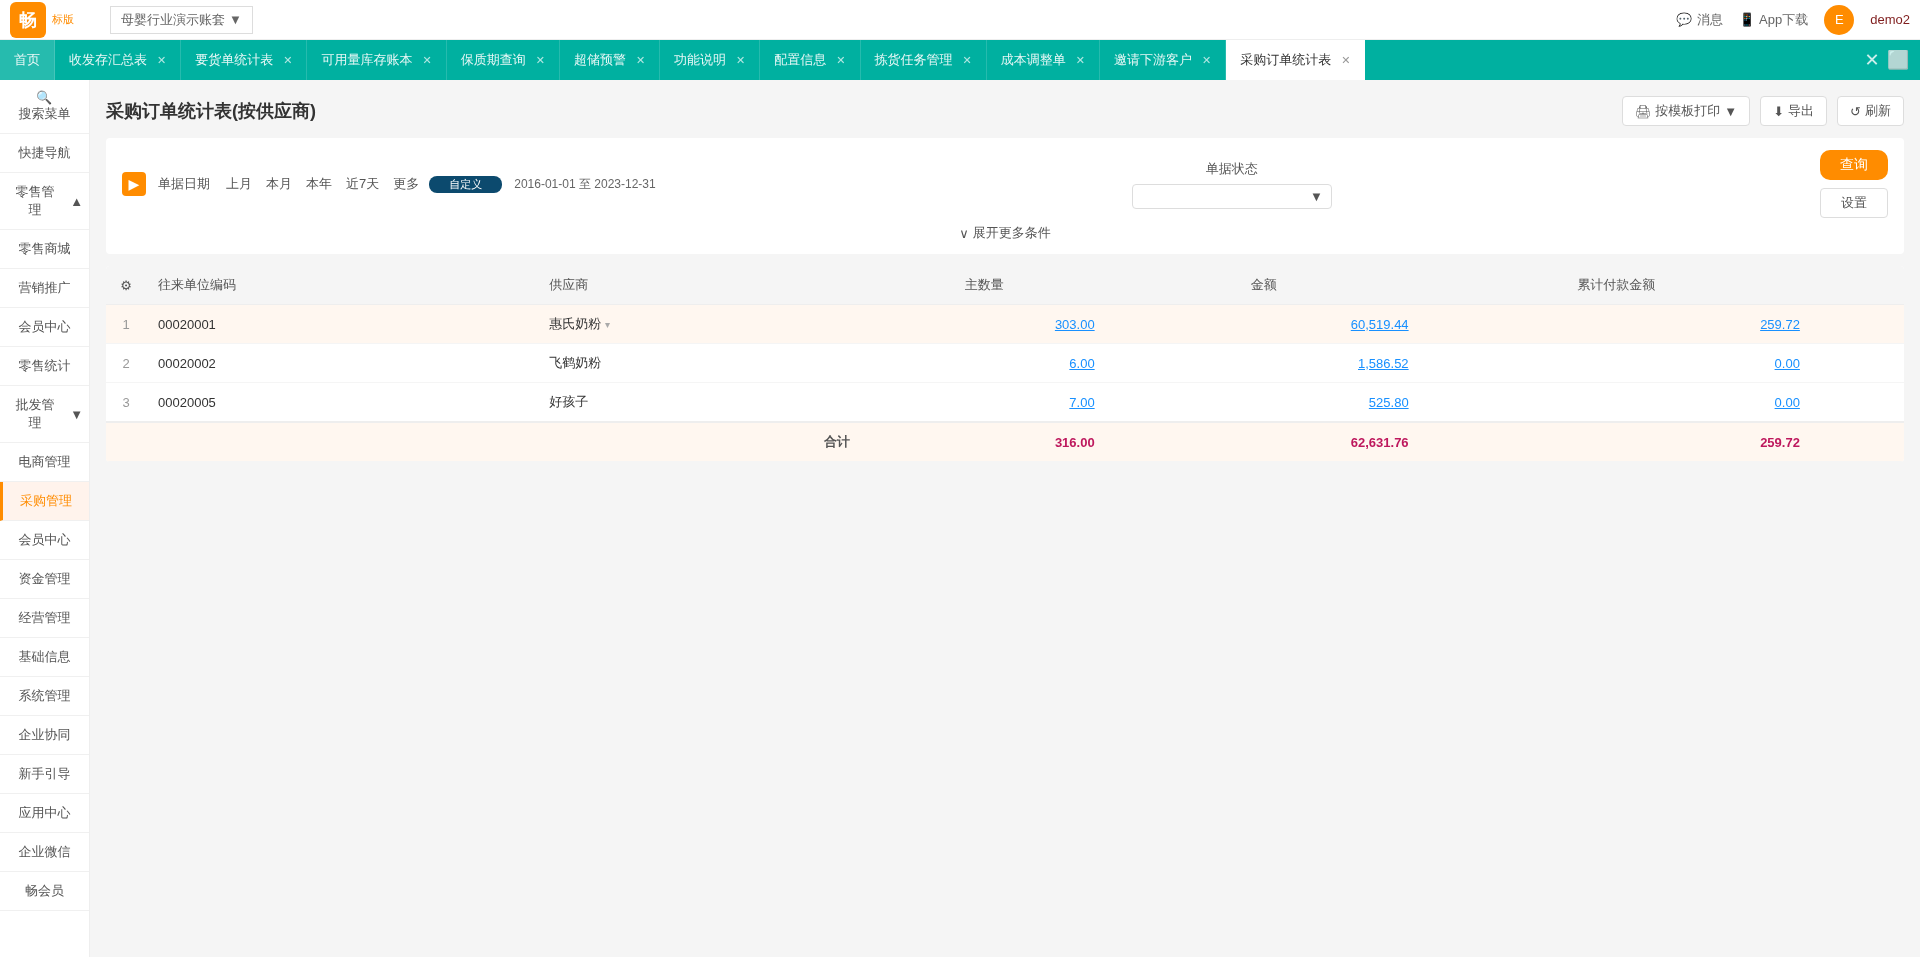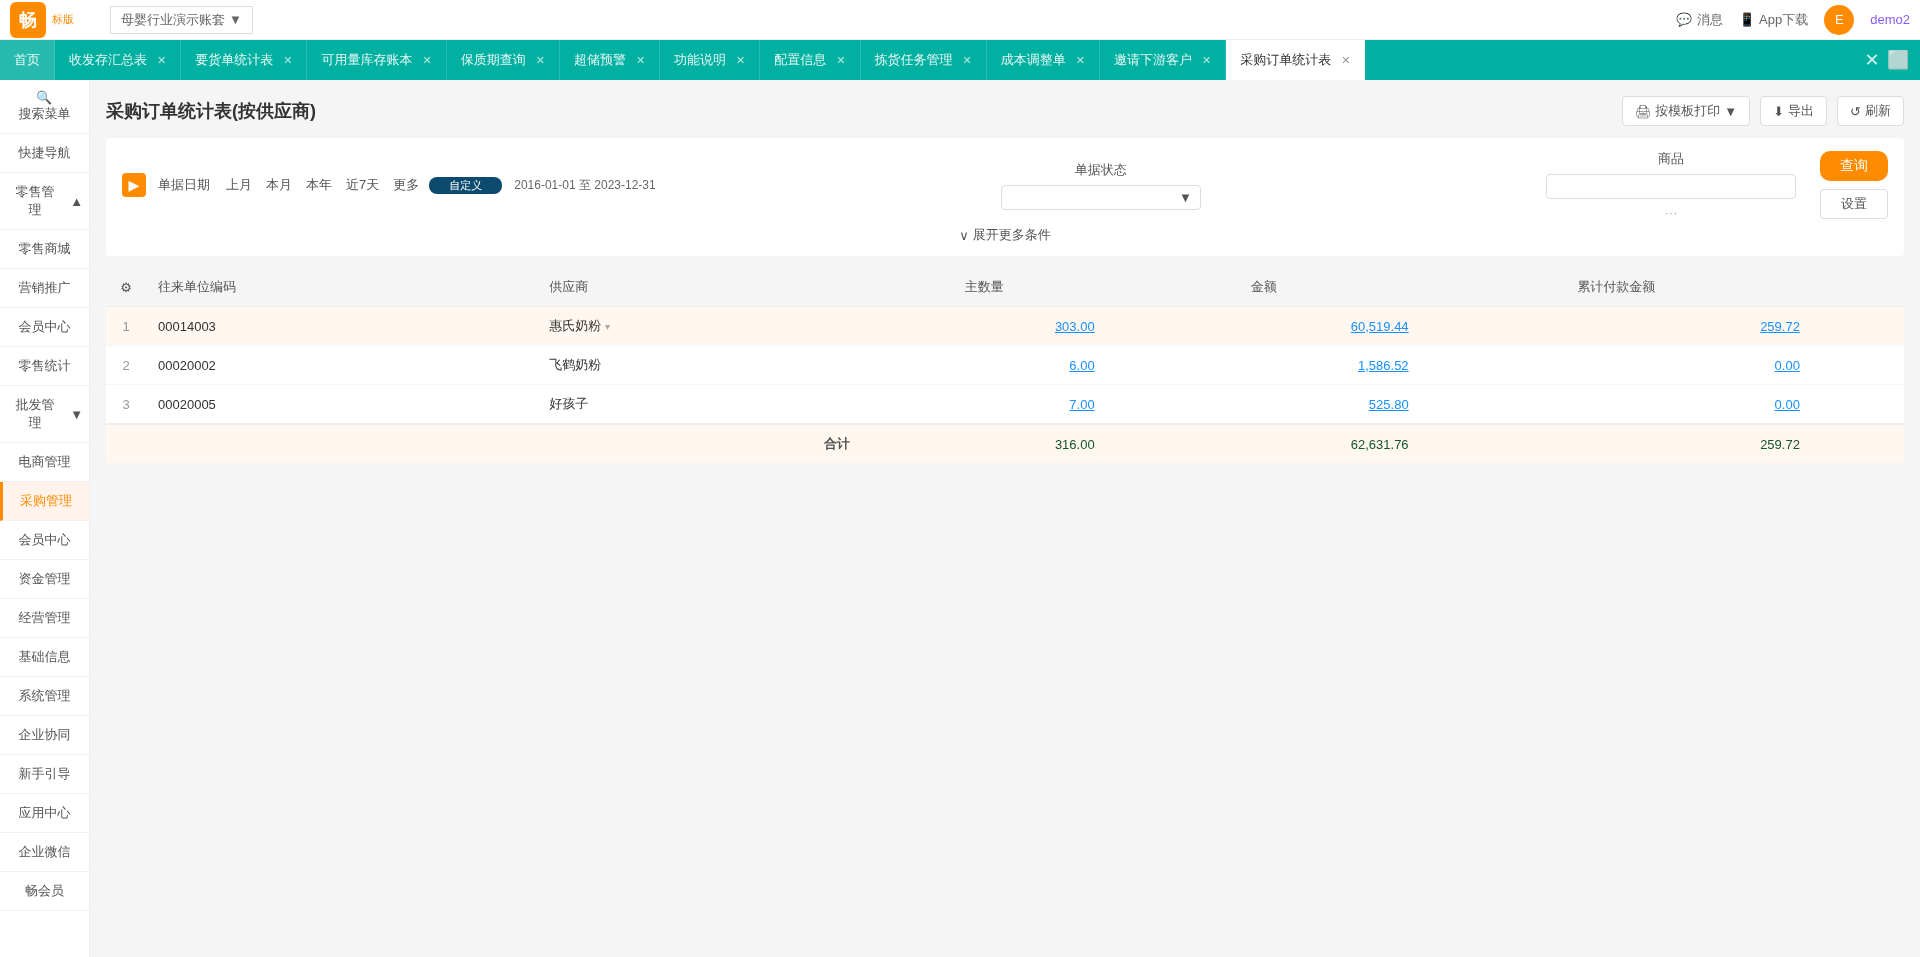--- a/index.html
+++ b/index.html
@@ -7,21 +7,21 @@
 
     
     .top-bar { height: 40px; background: #fff; display: flex; align-items: center; padding: 0 10px; border-bottom: 1px solid #eee; position: relative; }
     .logo-area { display: flex; align-items: center; gap: 6px; width: 90px; }
     .logo-icon { width: 36px; height: 36px; background: #ff8c00; border-radius: 6px; display: flex; align-items: center; justify-content: center; color: #fff; font-size: 18px; font-weight: bold; }
     .logo-text { font-size: 11px; color: #ff8c00; line-height: 1.3; }
     .dropdown-selector { display: flex; align-items: center; gap: 4px; padding: 4px 10px; border: 1px solid #ddd; border-radius: 0; margin-left: 10px; cursor: pointer; color: #666; font-size: 13px; }
     .top-right { margin-left: auto; display: flex; align-items: center; gap: 16px; }
     .top-icon-btn { display: flex; align-items: center; gap: 4px; color: #666; cursor: pointer; font-size: 13px; }
     .avatar { width: 30px; height: 30px; border-radius: 50%; background: #ff8c00; display: flex; align-items: center; justify-content: center; color: #fff; font-size: 13px; }
-    .user-name { color: #8b5cf6; font-size: 13px; cursor: pointer; }
+    .user-name { color: #7f1d1d; font-size: 13px; cursor: pointer; }
 
     
     .nav-tabs { height: 40px; background: #00b0a0; display: flex; align-items: center; padding: 0; overflow: hidden; }
     .nav-tab { height: 55px; padding: 0 14px; display: flex; align-items: center; gap: 6px; color: rgba(255,255,255,0.9); font-size: 13px; cursor: pointer; white-space: nowrap; border-right: 1px solid rgba(255,255,255,0.15); position: relative; }
     .nav-tab.home { background: rgba(255,255,255,0.15); }
     .nav-tab.active { background: #fff; color: #333; }
     .nav-tab .close-x { color: rgba(255,255,255,0.7); font-size: 11px; margin-left: 4px; }
     .nav-tab.active .close-x { color: #999; }
     .nav-tab-close-all { margin-left: auto; display: flex; align-items: center; gap: 8px; padding-right: 10px; }
     .nav-tab-close-all span { color: rgba(255,255,255,0.8); font-size: 18px; cursor: pointer; }
@@ -65,21 +65,21 @@
     thead tr { background: #f5f5f5; }
     th { padding: 10px 12px; text-align: left; font-size: 13px; color: #555; font-weight: normal; border-bottom: 1px solid #eee; white-space: nowrap; }
     th.center { text-align: center; }
     td { padding: 10px 12px; font-size: 13px; color: #333; border-bottom: 1px solid #f5f5f5; }
     td.number { color: #1890ff; text-decoration: underline; cursor: pointer; text-align: right; }
     tr.row-1 { background: #fff7f0; }
     tr.row-2 { background: #fff; }
     tr.row-3 { background: #fff; }
     tr.footer-row { background: #fff7f0; border-top: 2px solid #eee; }
     .footer-label { font-size: 13px; color: #555; text-align: right; font-weight: bold; }
-    .footer-num { font-size: 13px; color: #14532d; text-align: right; font-weight: normal; }
+    .footer-num { font-size: 13px; color: #be185d; text-align: right; font-weight: bold; }
     .row-num { color: #999; text-align: center; }
   </style>
 </head>
 <body>
 
 <div class="top-bar">
   <div class="logo-area">
     <div class="logo-icon">畅</div>
     <div class="logo-text">标版</div>
   </div>
@@ -263,25 +263,20 @@
         <div class="filter-field">
           <span class="filter-field-label">单据状态</span>
           <div class="filter-select" style="min-width:200px;">
             <span></span>
             <span>▼</span>
           </div>
         </div>
 
         <div style="flex:1"></div>
 
-        <div class="filter-field">
-          <span class="filter-field-label">商品</span>
-          <input class="filter-input" type="text" style="min-width: 250px;">
-          <span style="color:#aaa;cursor:pointer;">···</span>
-        </div>
 
         <div style="display:flex;flex-direction:column;gap:4px;margin-left:12px;">
           <button class="btn-query">查询</button>
           <button class="btn-setting">设置</button>
         </div>
       </div>
 
       <div class="expand-more">
         <span>∨</span>
         <span>展开更多条件</span>
@@ -297,21 +292,21 @@
             <th>供应商</th>
             <th class="center">主数量</th>
             <th class="center">金额</th>
             <th class="center">累计付款金额</th>
             <th></th>
           </tr>
         </thead>
         <tbody id="table-body">
         <tr class="row-1">
       <td class="row-num">1</td>
-      <td>00014003</td>
+      <td>00020001</td>
       <td>惠氏奶粉 <span style="color:#aaa;font-size:10px;">▾</span></td>
       <td class="number">303.00</td>
       <td class="number">60,519.44</td>
       <td class="number">259.72</td>
       <td></td>
     </tr>
             <tr class="row-2">
       <td class="row-num">2</td>
       <td>00020002</td>
       <td>飞鹤奶粉</td>

